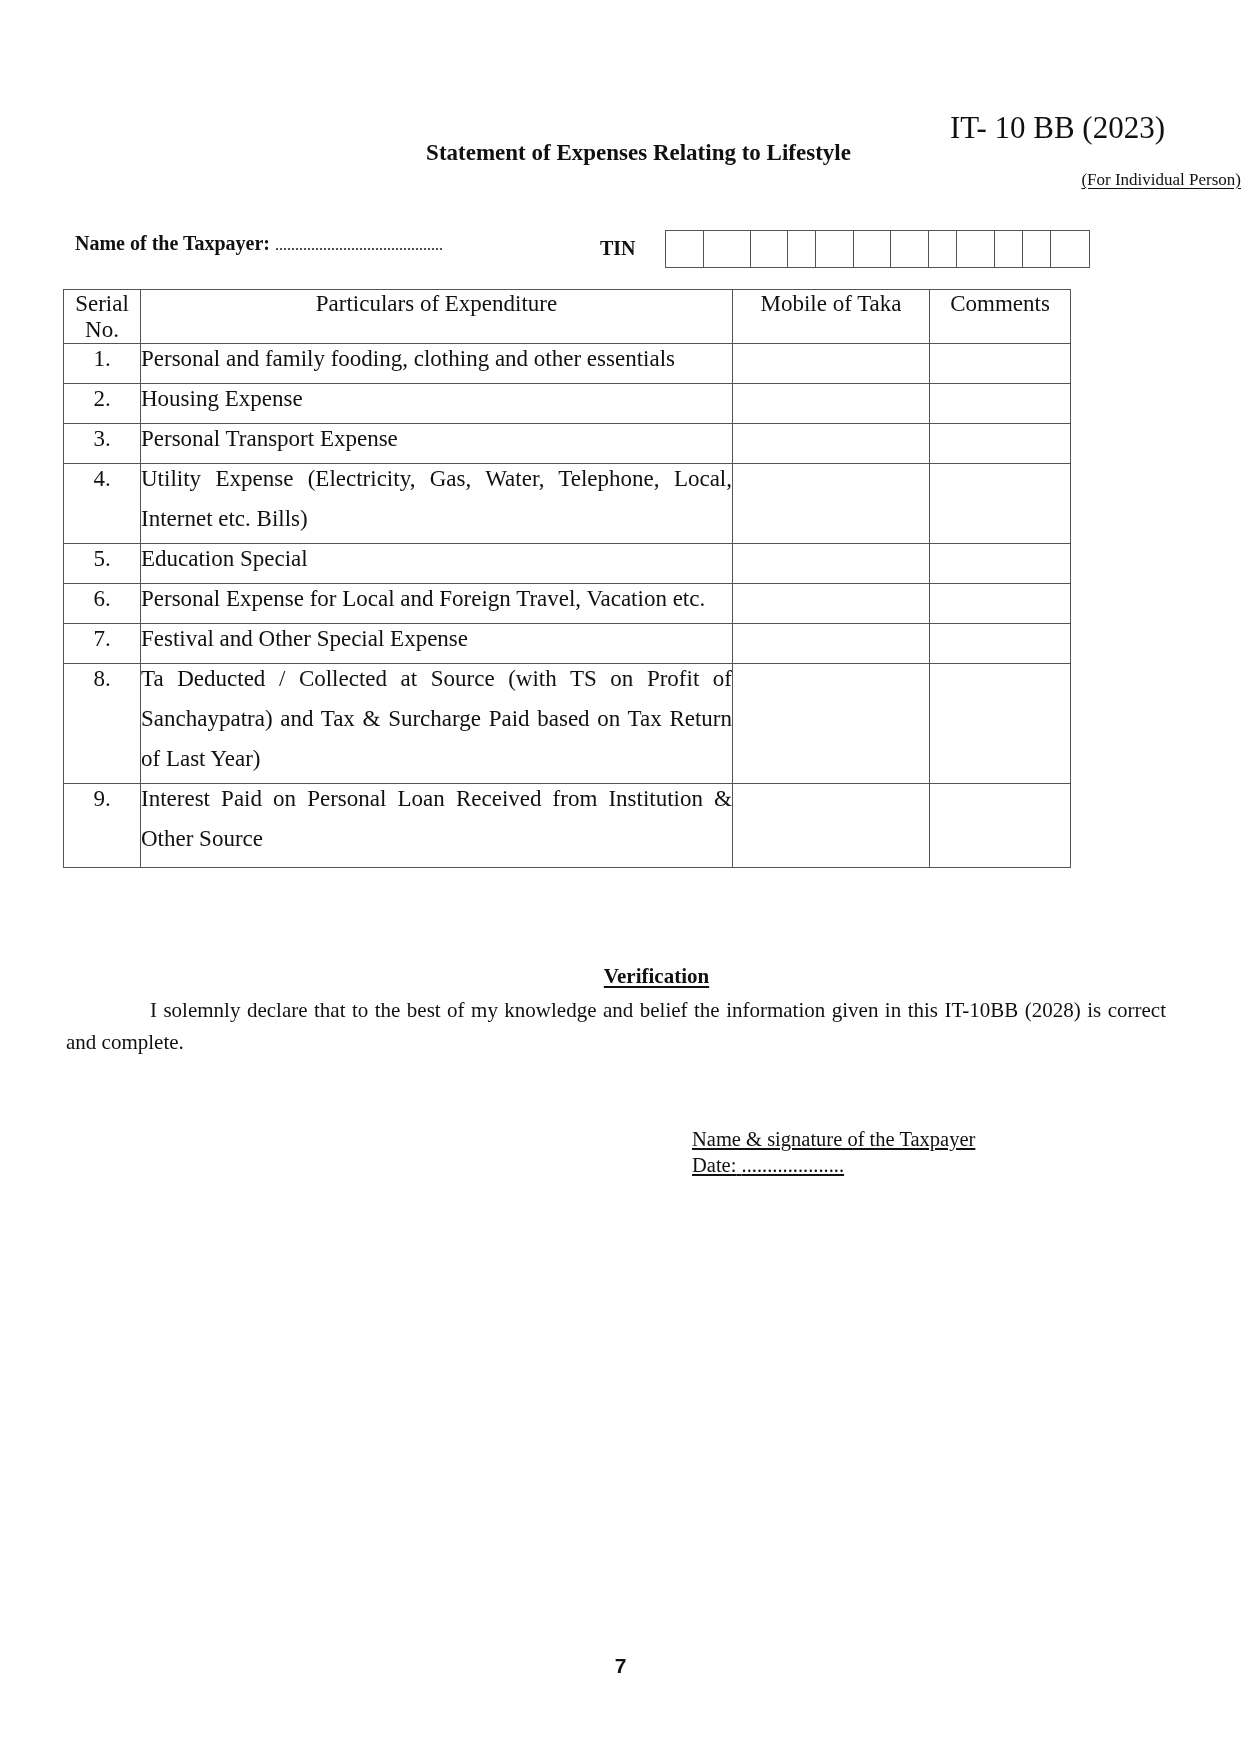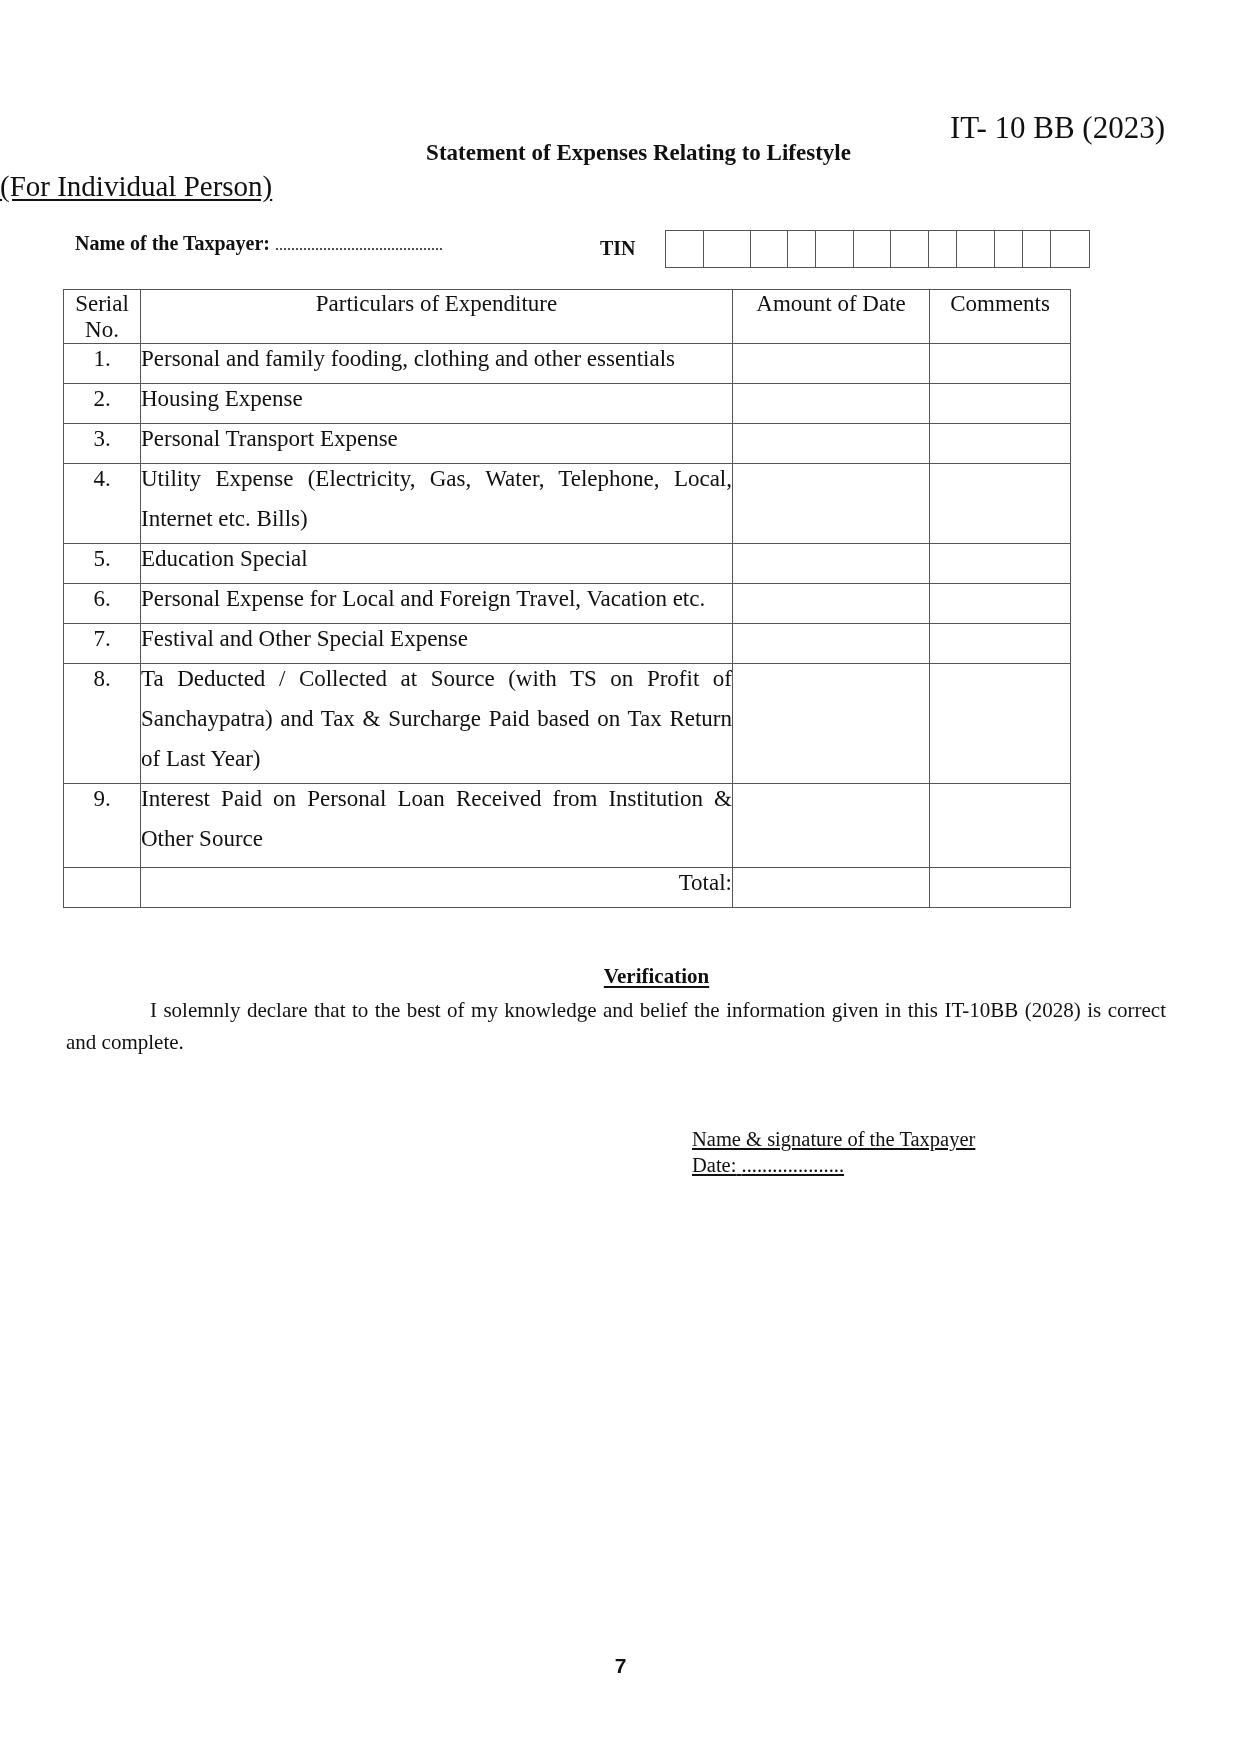--- a/index.html
+++ b/index.html
@@ -31,22 +31,22 @@
       font-weight: bold;
       font-size: 23px;
       margin-left: 0;
       padding-left: 18px;
     }
     .title-inner { display: inline-block; position: relative; left: 0; }
     .subtitle {
       left: 0;
       width: 1241px;
       top: 170px;
-      text-align: left;
-      font-size: 29px;
+      text-align: right;
+      font-size: 17px;
     }
     .subtitle span { text-decoration: underline; text-underline-offset: 3px; }
 
     .name-row {
       left: 75px;
       top: 232px;
       font-size: 20px;
       white-space: nowrap;
     }
     .name-label { font-weight: bold; }
@@ -190,21 +190,21 @@
       <th>
         <div class="hdr">
           <div>Serial</div>
           <div>No.</div>
         </div>
       </th>
       <th>
         <div class="hdr">Particulars of Expenditure</div>
       </th>
       <th>
-        <div class="hdr">Amount of Date</div>
+        <div class="hdr">Mobile of Taka</div>
       </th>
       <th>
         <div class="hdr">Comments</div>
       </th>
     </tr>
   </thead>
   <tbody>
     <tr style="height:40px">
       <td class="serial">1.</td>
       <td class="part single">
@@ -267,26 +267,20 @@
           <span class="txt">Ta Deducted / Collected at Source (with TS on Profit of Sanchaypatra) and Tax &amp; Surcharge Paid based on Tax Return of Last Year)</span>
         </td>
       <td></td>
       <td></td>
     </tr>
     <tr style="height:84px">
       <td class="serial">9.</td>
       <td class="part">
           <span class="txt">Interest Paid on Personal Loan Received from Institution &amp; Other Source</span>
         </td>
-      <td></td>
-      <td></td>
-    </tr>
-    <tr style="height:40px">
-      <td></td>
-      <td class="total-label">Total:</td>
       <td></td>
       <td></td>
     </tr>
   </tbody>
 </table>
 
 <div class="abs verify-title">
   <span>Verification</span>
 </div>
 <div class="abs verify-body">I solemnly declare that to the best of my knowledge and belief the information given in this IT-10BB (2028) is correct and complete.</div>

